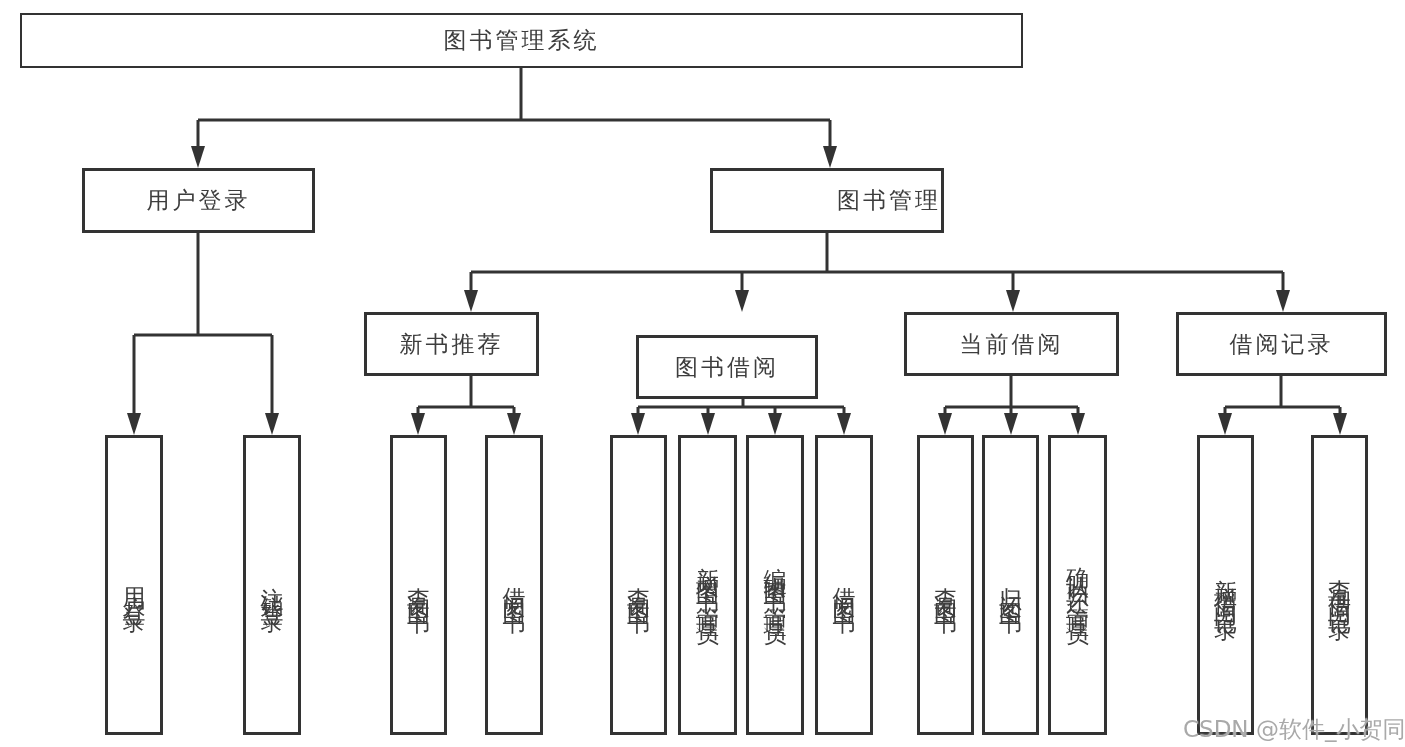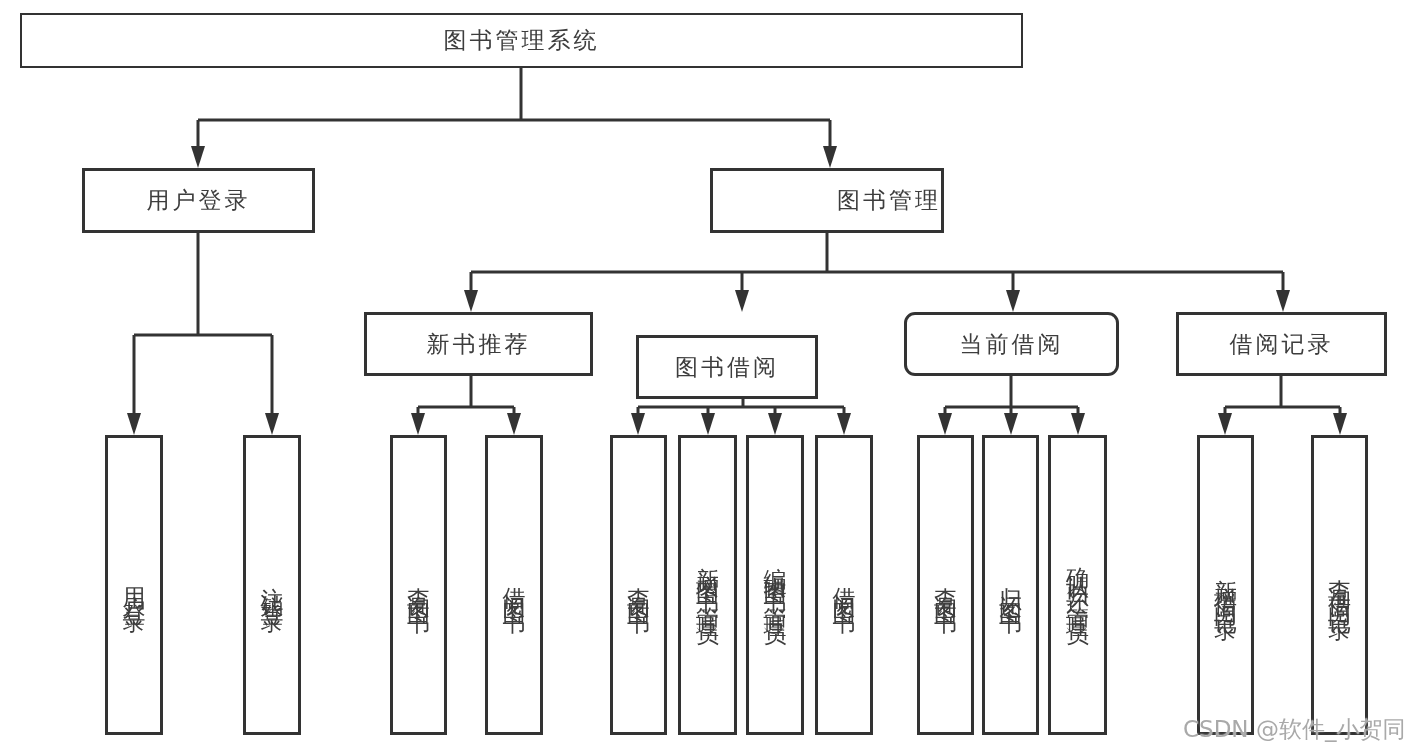--- a/index.html
+++ b/index.html
@@ -118,27 +118,27 @@
   <span class="hlabel">图书管理系统</span>
 </div>
 
 <div class="box" style="left:82px; top:168px; width:233px; height:65px;">
   <span class="hlabel">用户登录</span>
 </div>
 <div class="box" style="left:710px; top:168px; width:234px; height:65px;justify-content:flex-end;">
   <span class="hlabel">图书管理</span>
 </div>
 
-<div class="box" style="left:364px; top:312px; width:229px; height:64px;text-align:right;">
+<div class="box" style="left:364px; top:312px; width:175px; height:64px;text-align:right;">
   <span class="hlabel">新书推荐</span>
 </div>
 <div class="box" style="left:636px; top:312px; width:182px; height:64px;margin-top:23px;">
   <span class="hlabel">图书借阅</span>
 </div>
-<div class="box" style="left:904px; top:312px; width:215px; height:64px;border-radius:11px;">
+<div class="box" style="left:904px; top:312px; width:215px; height:64px;">
   <span class="hlabel">当前借阅</span>
 </div>
 <div class="box" style="left:1176px; top:312px; width:211px; height:64px;">
   <span class="hlabel">借阅记录</span>
 </div>
 
 <div class="box leaf" style="left:105px; top:435px; width:58px; height:300px;">
   <span class="vtext">用户登录</span>
 </div>
 <div class="box leaf" style="left:243px; top:435px; width:58px; height:300px;">

